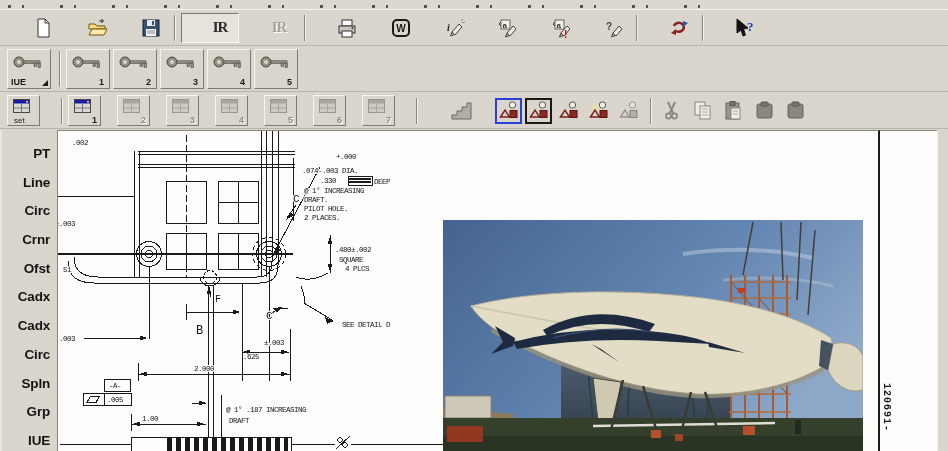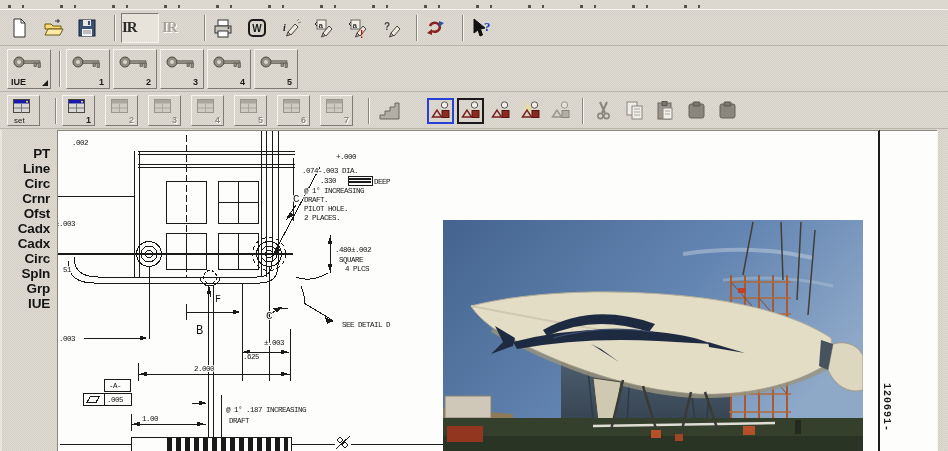--- a/index.html
+++ b/index.html
@@ -6,45 +6,45 @@
   body{font-family:"Liberation Sans",sans-serif;}
   .app{position:relative;width:948px;height:451px;overflow:hidden;background:#d5d1c8;}
   .dither{background-color:#d5d1c8;background-image:conic-gradient(#dedad1 25%,#0000 0 50%,#dedad1 0 75%,#0000 0);background-size:2px 2px;}
   .menustrip{position:absolute;left:0;top:0;width:948px;height:9px;background:#dcd8d0;border-bottom:1px solid #f5f3ee;}
   .menumarks{position:absolute;left:8px;bottom:1px;width:700px;height:3px;
     background:repeating-linear-gradient(90deg,#55524c 0 3px,transparent 3px 14px,#55524c 14px 16px,transparent 16px 52px);}
   .trow{position:absolute;left:0;width:948px;display:flex;align-items:center;padding-left:7px;box-sizing:border-box;border-bottom:1px solid #b9b5ad;}
   .trow1{top:10px;height:36px;}
   .trow2{top:47px;height:45px;}
   .trow3{top:93px;height:36px;}
-  .tb{position:relative;width:30px;height:28px;display:flex;align-items:center;flex:none;
+  .tb{position:relative;width:30px;height:28px;display:flex;align-items:center;justify-content:center;flex:none;
       border-top:1px solid #f6f4ef;border-left:1px solid #f6f4ef;border-right:1px solid #7e7a73;border-bottom:1px solid #7e7a73;
-      background:transparent;margin-right:2px;}
+      background:transparent;margin-right:2px;padding-left:20px;}
   .tb.pressed{border-top-color:#7e7a73;border-left-color:#7e7a73;border-right-color:#f6f4ef;border-bottom-color:#f6f4ef;background:#e7e3da;}
   .tb.flat{border-color:transparent;}
   .sep{width:0;height:26px;border-left:1px solid #8a867f;border-right:1px solid #f6f4ef;margin:0 5px;flex:none;}
   .irtext{font-family:"Liberation Serif",serif;font-weight:bold;font-size:15px;color:#2a2a2a;letter-spacing:-1px;}
   .irtext.dis{color:#a8a49b;text-shadow:1px 1px 0 #fff;}
   .keybtn{position:relative;width:42px;height:38px;flex:none;margin-right:3px;
       border-top:1px solid #f6f4ef;border-left:1px solid #f6f4ef;border-right:1px solid #7e7a73;border-bottom:1px solid #7e7a73;}
   .keylbl{position:absolute;left:3px;bottom:1px;font-size:9px;font-weight:bold;color:#1a1a1a;}
   .keynum{position:absolute;right:5px;bottom:1px;font-size:9px;font-weight:bold;color:#1a1a1a;}
   .keycorner{position:absolute;right:2px;bottom:2px;width:0;height:0;border-left:6px solid transparent;border-bottom:6px solid #1a1a1a;}
   .keybtn svg{position:absolute;left:5px;top:4px;}
-  .winbtn{position:relative;width:31px;height:29px;flex:none;margin-right:10px;
+  .winbtn{position:relative;width:31px;height:29px;flex:none;margin-right:16px;
       border-top:1px solid #f6f4ef;border-left:1px solid #f6f4ef;border-right:1px solid #7e7a73;border-bottom:1px solid #7e7a73;}
   .winbtn svg{position:absolute;left:5px;top:3px;}
   .winnum{position:absolute;right:3px;bottom:0px;font-size:9px;font-weight:bold;color:#1a1a1a;}
   .winnum.dis{color:#8e8a82;text-shadow:1px 1px 0 #fff;}
   .setlbl{position:absolute;left:6px;bottom:0px;font-size:8px;color:#1a1a1a;}
   .shpbtn{position:relative;width:27px;height:26px;flex:none;margin-right:3px;display:flex;align-items:center;justify-content:center;}
   .shpbtn.selblue{outline:2px solid #2a3fd4;outline-offset:-2px;}
   .shpbtn.selblack{outline:2px solid #1a1a1a;outline-offset:-2px;}
   .clipbtn{width:28px;height:27px;flex:none;margin-right:3px;display:flex;align-items:center;justify-content:center;}
-  .sidebar{position:absolute;left:0;top:130px;width:57px;height:321px;display:flex;flex-direction:column;
+  .sidebar{position:absolute;left:0;top:130px;width:57px;height:321px;display:flex;flex-direction:column;justify-content:space-between;
       padding:16px 0 3px 0;box-sizing:border-box;border-left:2px solid #e9e6df;}
   .sideitem{font-size:13.5px;font-weight:bold;color:#141414;text-align:right;padding-right:7px;letter-spacing:-0.2px;cursor:default;}
   .canvas{position:absolute;left:57px;top:130px;width:879px;height:321px;background:#fdfdfc;border-left:1px solid #8a867f;border-top:1px solid #8a867f;box-sizing:content-box;}
   .sheetline{position:absolute;left:820px;top:0;width:1px;height:321px;background:#1c1c1c;}
   .sheetedge{position:absolute;left:879px;top:130px;width:1px;height:321px;background:#1c1c1c;}
   .rightstrip{position:absolute;left:937px;top:130px;width:11px;height:321px;border-left:1px solid #f6f4ef;}
   .sheetnum{position:absolute;left:823px;top:252px;writing-mode:vertical-rl;font-family:"Liberation Mono",monospace;
       font-size:10px;font-weight:bold;color:#1a1a1a;letter-spacing:1px;}
   .drawsvg{position:absolute;left:0;top:0;}
   .dl{font-family:"Liberation Mono",monospace;fill:#141414;paint-order:stroke;stroke:#fdfdfc;stroke-width:2px;letter-spacing:-0.5px;}

